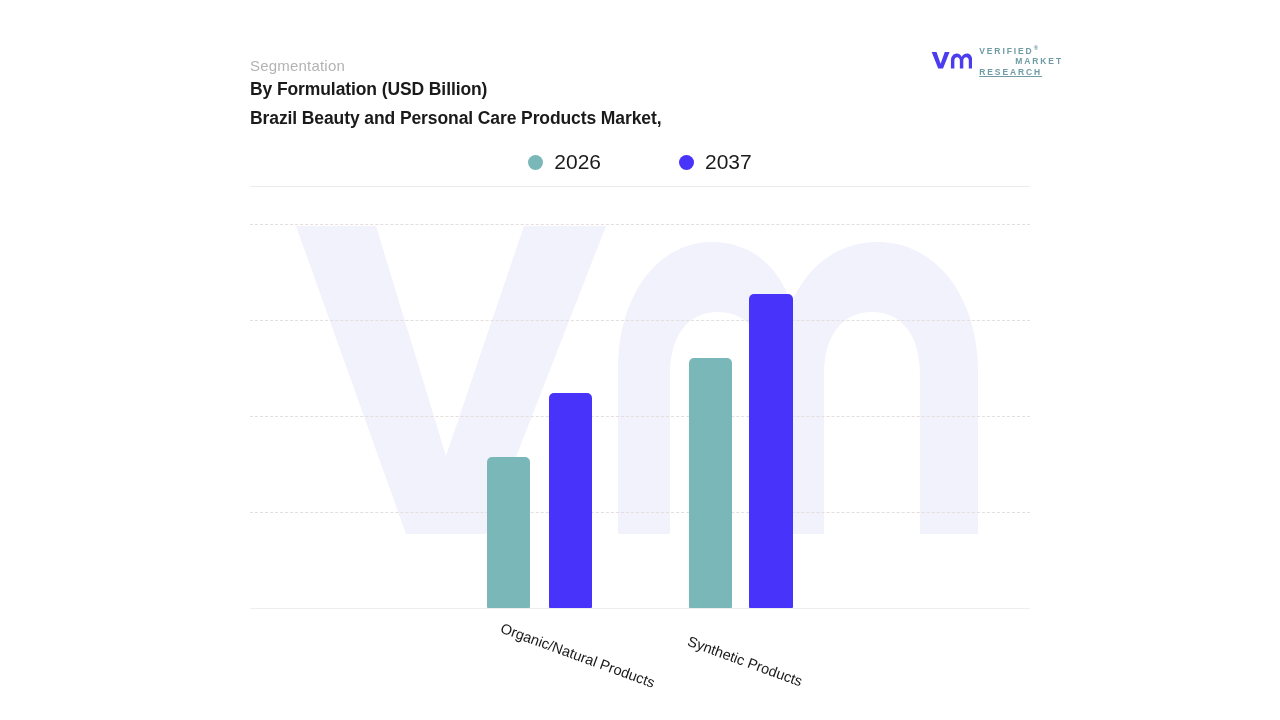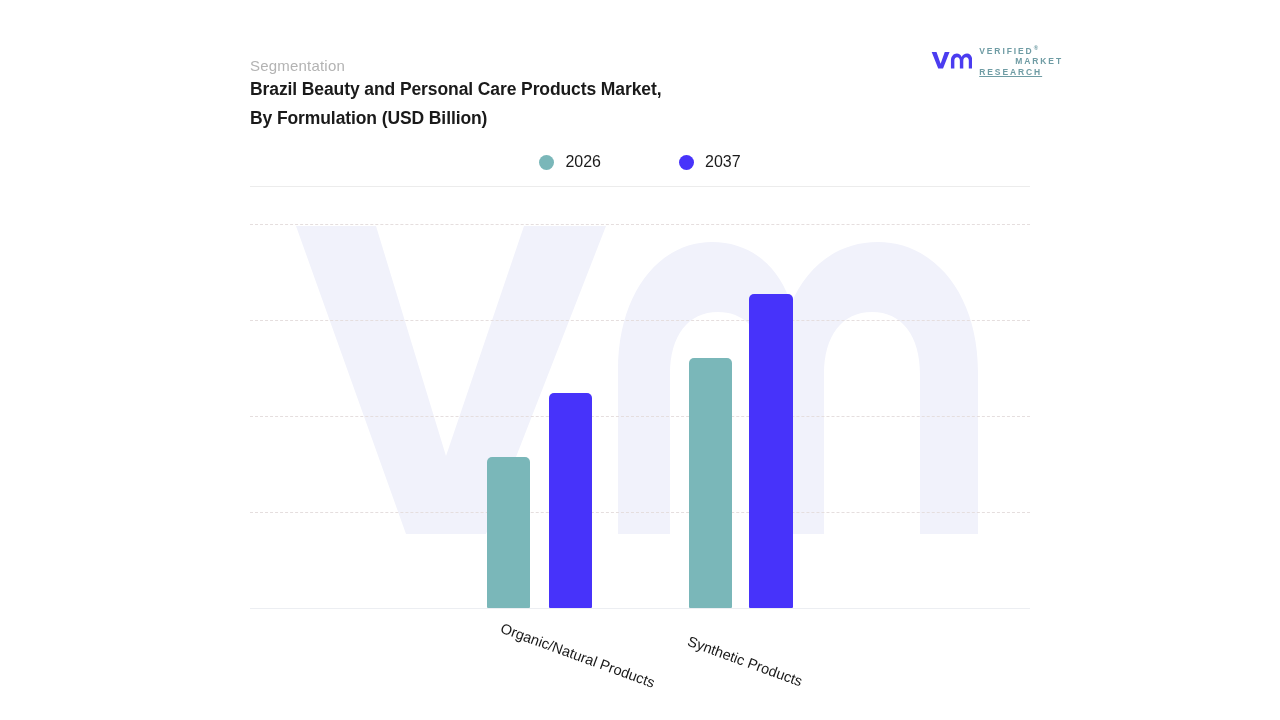--- a/index.html
+++ b/index.html
@@ -99,21 +99,21 @@
     align-items: center;
     gap: 11px;
   }
   .legend-swatch {
     width: 15px;
     height: 15px;
     border-radius: 50%;
     display: block;
   }
   .legend-label {
-    font-size: 16px;
+    font-size: 21px;
     color: #1b1b1b;
     line-height: 18px;
     white-space: nowrap;
   }
 
   
   #legend-rule {
     position: absolute;
     left: 250px;
     top: 186px;
@@ -190,22 +190,22 @@
   }
 </style>
 </head>
 <body style="background: rgb(255, 255, 255);">
 
 <div id="card">
 
   <div id="eyebrow" style="color: rgb(179, 179, 179); margin-top: 8px;">Segmentation</div>
 
   <div id="chart-title" style="color: rgb(26, 26, 26);">
+    <span class="line">By Formulation (USD Billion)</span>
     <span class="line">Brazil Beauty and Personal Care Products Market,</span>
-    <span class="line">By Formulation (USD Billion)</span>
   </div>
 
   <div id="logo">
     <svg id="logo-mark" viewBox="0 0 120 58" aria-hidden="true">
       <path d="M2 6 L16 6 L28 40 L40 6 L54 6 L35 54 L21 54 Z" fill="#4b3cf0"></path>
       <path d="M58 54 L58 30 C58 18 66 10 75 10 C82 10 87 14 89 20 C92 14 98 10 105 10 C114 10 120 18 120 30 L120 54 L110 54 L110 31 C110 25 107 21 102 21 C97 21 94 25 94 31 L94 54 L84 54 L84 31 C84 25 81 21 76 21 C71 21 68 25 68 31 L68 54 Z" fill="#4b3cf0"></path>
     </svg>
     <div id="logo-text">
       <span class="reg" style="color: rgb(111, 156, 164);"><span style="color: rgb(111, 156, 164); margin-top: 33px;">VERIFIED</span><i>®</i></span>
       <span style="color: rgb(111, 156, 164); padding-left: 36px;">MARKET</span>

